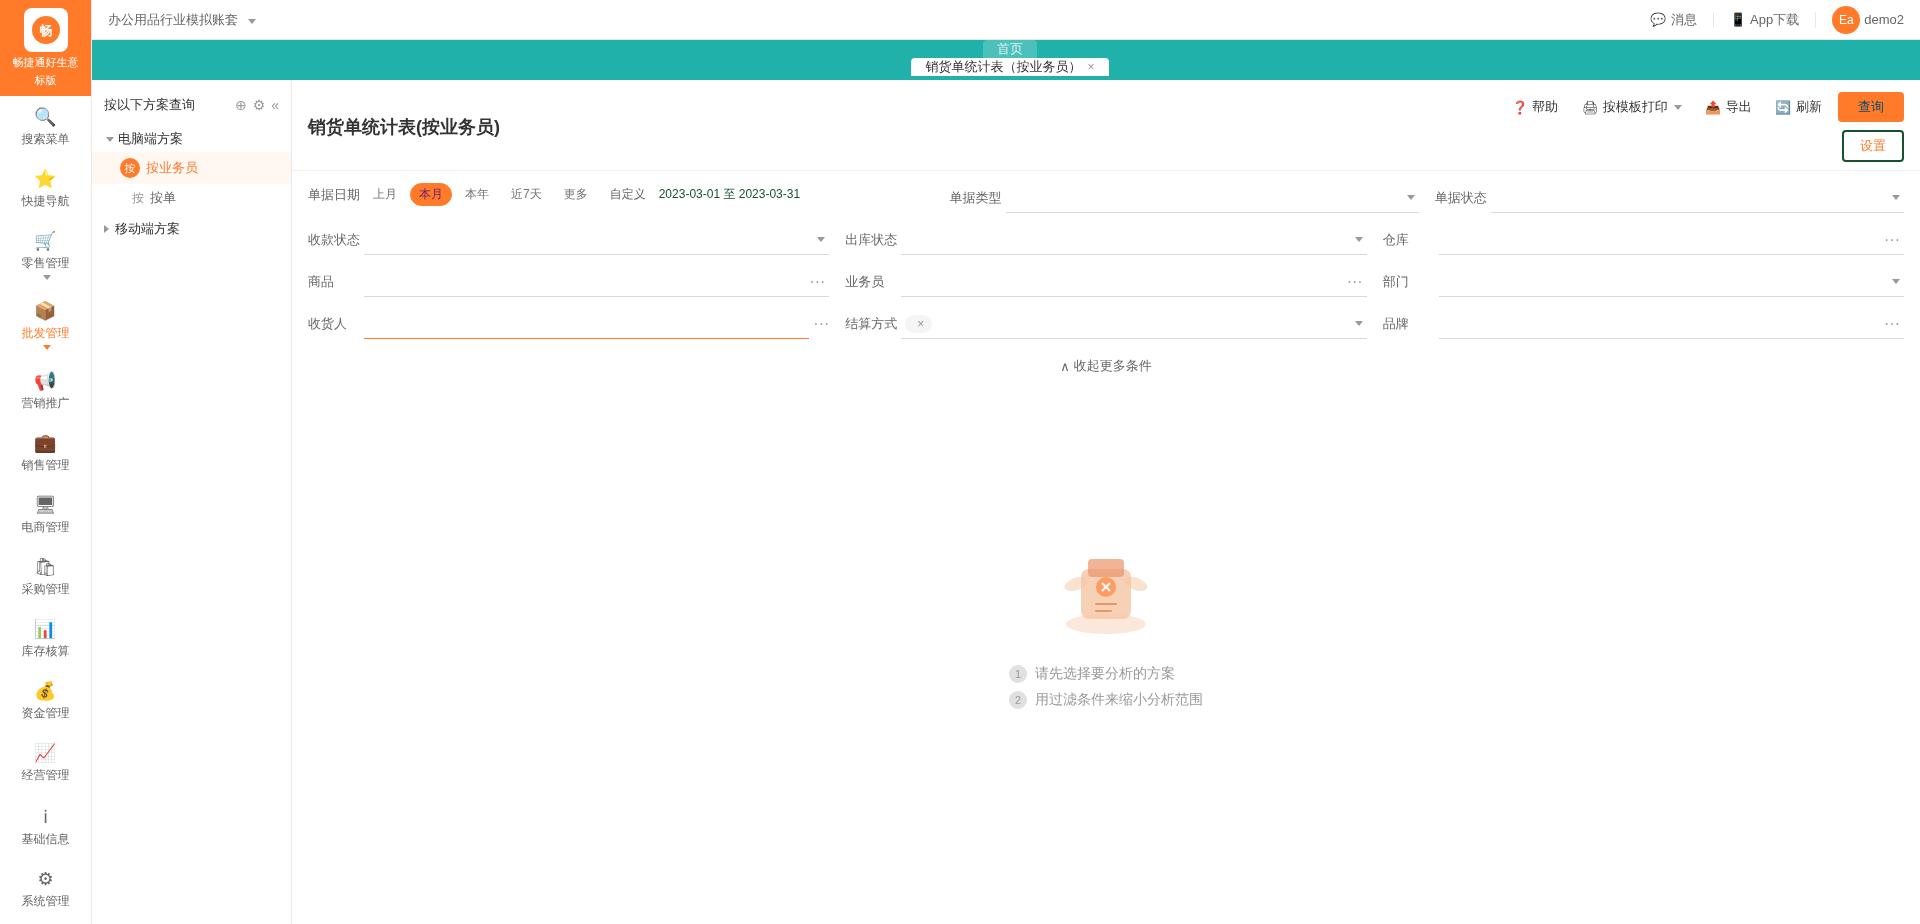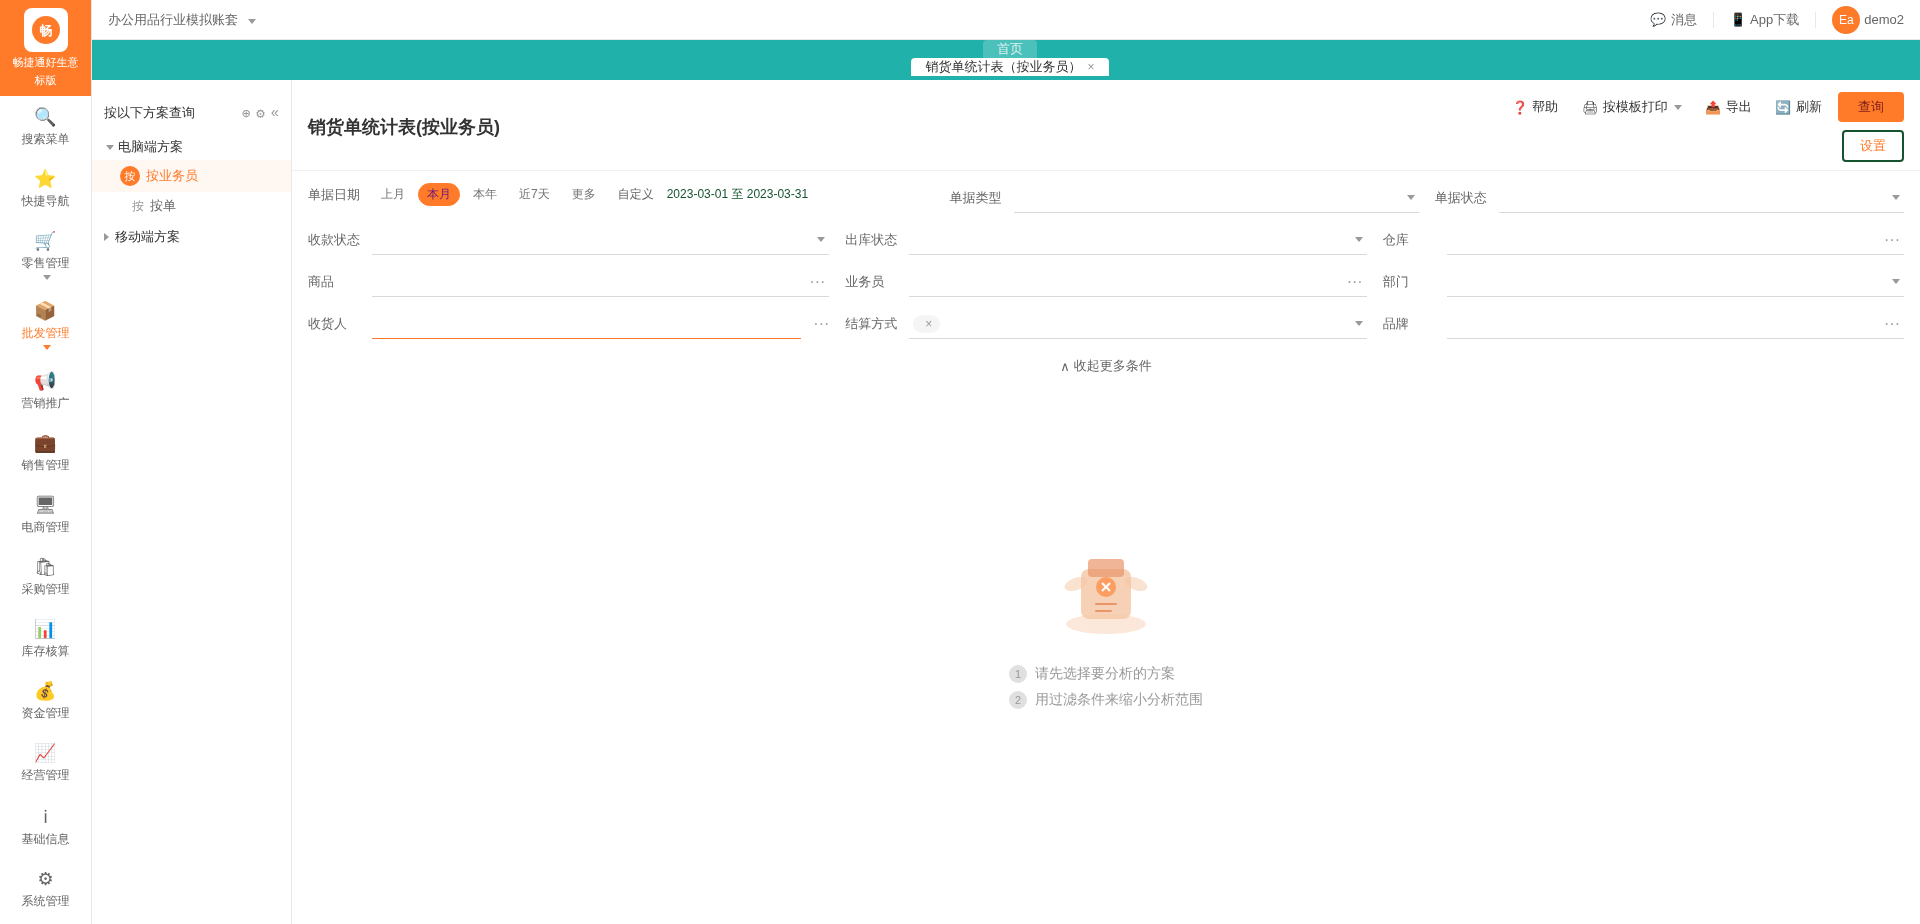--- a/index.html
+++ b/index.html
@@ -36,21 +36,21 @@
     .tab-home { background: rgba(255,255,255,0.2); }
 
     
     .tabbar-controls { margin-left: auto; display: flex; align-items: center; gap: 8px; padding-right: 12px; }
     .win-btn { width: 20px; height: 20px; display: flex; align-items: center; justify-content: center; cursor: pointer; color: rgba(255,255,255,0.8); font-size: 14px; }
 
     
     .page { flex: 1; background: #fff; display: flex; overflow: hidden; }
 
     
-    .left-panel { width: 200px; border-right: 1px solid #e8e8e8; padding: 20px 0; overflow-y: auto; flex-shrink: 0; font-family: Liberation Mono, monospace; }
+    .left-panel { width: 200px; border-right: 1px solid #e8e8e8; padding: 12px 0; overflow-y: auto; flex-shrink: 0; }
     .left-panel-header { display: flex; align-items: center; justify-content: space-between; padding: 4px 12px; font-size: 13px; color: #333; margin-bottom: 8px; }
     .left-panel-header-actions { display: flex; align-items: center; gap: 6px; }
     .left-panel-header-actions span { cursor: pointer; color: #999; font-size: 14px; }
 
     .scheme-group { margin-bottom: 4px; }
     .scheme-group-header { display: flex; align-items: center; gap: 4px; padding: 4px 12px; cursor: pointer; font-size: 13px; color: #333; }
     .scheme-item { display: flex; align-items: center; gap: 6px; padding: 6px 12px 6px 28px; cursor: pointer; font-size: 13px; color: #666; }
     .scheme-item.active { color: #ff7b29; background: #fff7f2; }
     .scheme-item .item-icon { width: 20px; height: 20px; border-radius: 50%; background: #ff7b29; display: flex; align-items: center; justify-content: center; color: #fff; font-size: 11px; flex-shrink: 0; }
 
@@ -59,27 +59,27 @@
     .mobile-group { margin-top: 0; }
     .mobile-group-header { display: flex; align-items: center; gap: 4px; padding: 4px 12px; cursor: pointer; font-size: 13px; color: #333; }
 
     
     .right-content { flex: 1; display: flex; flex-direction: column; overflow: hidden; }
 
     
     .page-title-bar { display: flex; align-items: center; justify-content: space-between; padding: 12px 16px 8px; border-bottom: 1px solid #f0f0f0; }
     .page-title { font-size: 18px; font-weight: 600; color: #333; }
     .page-action-btn { display: flex; align-items: center; gap: 4px; cursor: pointer; padding: 4px 8px; border-radius: 4px; }
-    .query-btn { background: #ff7b29; color: #7f1d1d; border: none; padding: 6px 20px; border-radius: 4px; cursor: pointer; font-size: 13px; }
+    .query-btn { background: #ff7b29; color: #0c4a6e; border: none; padding: 6px 20px; border-radius: 4px; cursor: pointer; font-size: 13px; }
     .set-btn { background: #fff; color: #ff7b29; border: 2px solid #14532d; padding: 5px 16px; border-radius: 4px; cursor: pointer; font-size: 13px; margin-top: 4px; }
 
     
     .filter-area { padding: 12px 16px; background: #fff; }
     .filter-row { display: flex; align-items: flex-start; gap: 16px; margin-bottom: 12px; }
-    .filter-field { display: flex; align-items: center; gap: 8px; flex: 1; }
+    .filter-field { display: flex; align-items: center; flex: 1; }
     .filter-label { font-size: 13px; color: #666; white-space: nowrap; min-width: 56px; }
     .filter-input { flex: 1; height: 30px; border: none; border-bottom: 1px solid #d9d9d9; padding: 0 8px; font-size: 13px; color: #333; outline: none; background: transparent; }
     .filter-select-inner { flex: 1; display: flex; align-items: center; justify-content: space-between; border-bottom: 1px solid #d9d9d9; height: 30px; padding: 0 4px; cursor: pointer; }
 
     .date-selector { display: flex; align-items: center; gap: 4px; flex: 1; }
     .date-btn { padding: 2px 8px; border-radius: 12px; font-size: 12px; cursor: pointer; color: #737373; border: 1px solid transparent; }
     .date-btn.active { background: #ff7b29; color: #701a75; border-color: #ff7b29; }
     .date-range { font-size: 12px; color: #14532d; margin-left: 0; }
     .date-custom { font-size: 12px; color: #666; cursor: pointer; }
 

